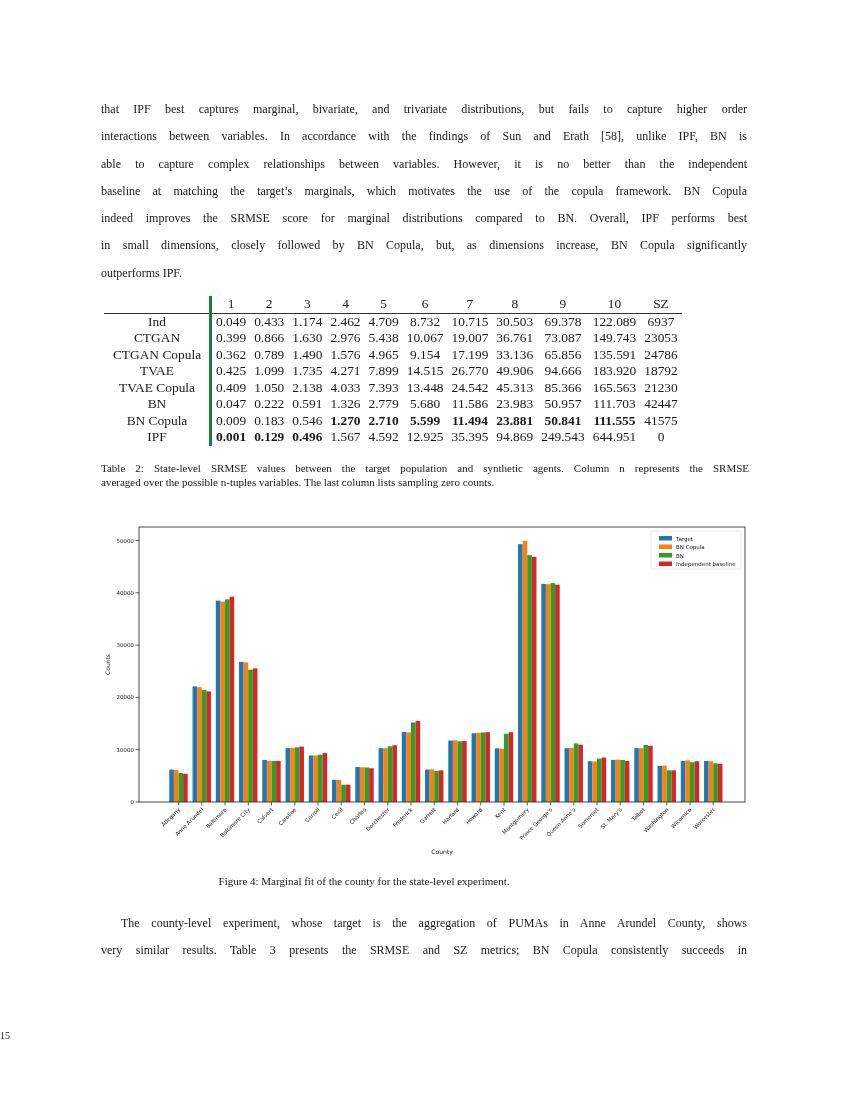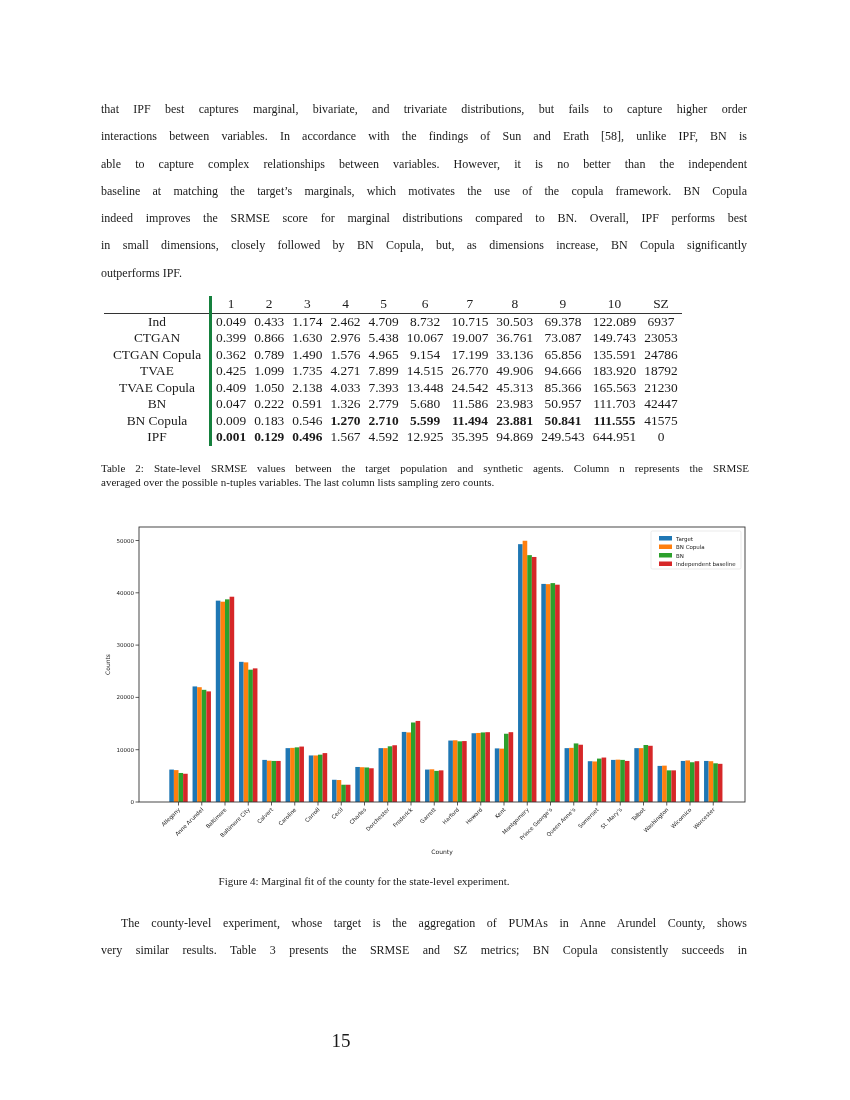--- a/index.html
+++ b/index.html
@@ -15,21 +15,21 @@
   #tbl td, #tbl th { padding: 0 4px; height: 16.5px; line-height: 16.5px; text-align: center; font-weight: normal; white-space: nowrap; }
   #tbl th { font-weight: normal; }
   #tbl thead tr th { border-bottom: 1px solid #333; }
   #tbl .rowhead { border-right: 3px solid #15803d; text-align: center; padding-right: 3px; }
   #tbl .b { font-weight: bold; }
   .caption { position: absolute; font-family: "Liberation Serif", "DejaVu Serif", serif; font-size: 11px; line-height: 14px; }
   #tcap { left: 101px; top: 461px; width: 648px; text-align: justify; }
   #tcap .ln { display: block; white-space: nowrap; }
   #tcap .ln.j { text-align-last: justify; }
   #fcap { left: 0; width: 728px; top: 874px; text-align: center; }
-  #pagenum { position: absolute; left: 0; width: 682px; top: 1030px; text-align: center; font-size: 19px; font-family: "Liberation Serif", serif; }
+  #pagenum { position: absolute; left: 0; width: 682px; top: 1030px; text-align: left; font-size: 10px; font-family: "Liberation Serif", serif; }
   #chart { position: absolute; left: 0; top: 515px; }
   #chart text { font-family: "DejaVu Sans", "Liberation Sans", sans-serif; }
 </style>
 </head>
 <body>
 
 <div class="para" id="p1">
     <span class="ln">that IPF best captures marginal, bivariate, and trivariate distributions, but fails to capture higher order</span>
     <span class="ln">interactions between variables. In accordance with the findings of Sun and Erath [58], unlike IPF, BN is</span>
     <span class="ln">able to capture complex relationships between variables. However, it is no better than the independent</span>

